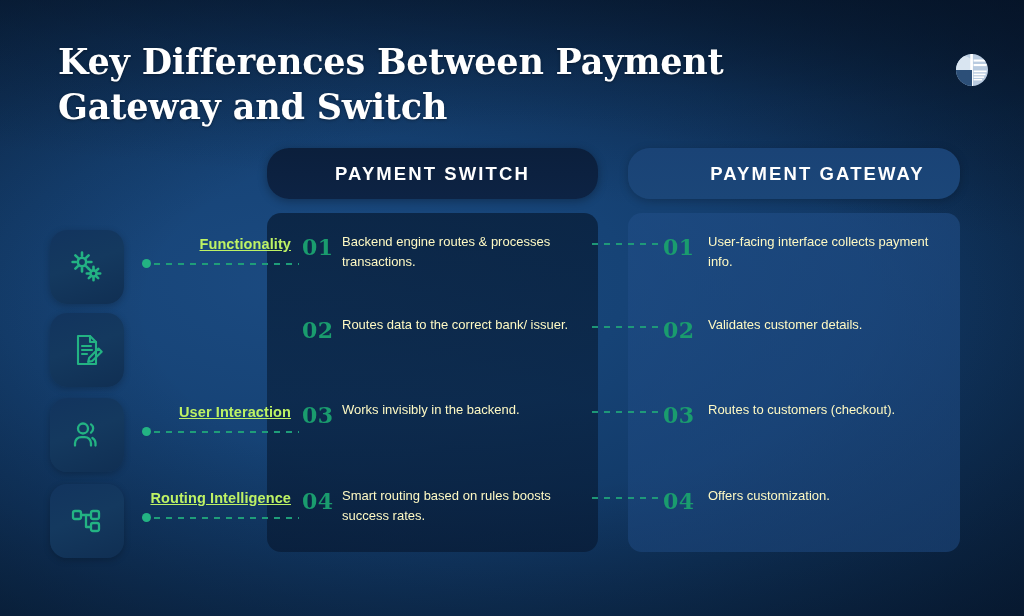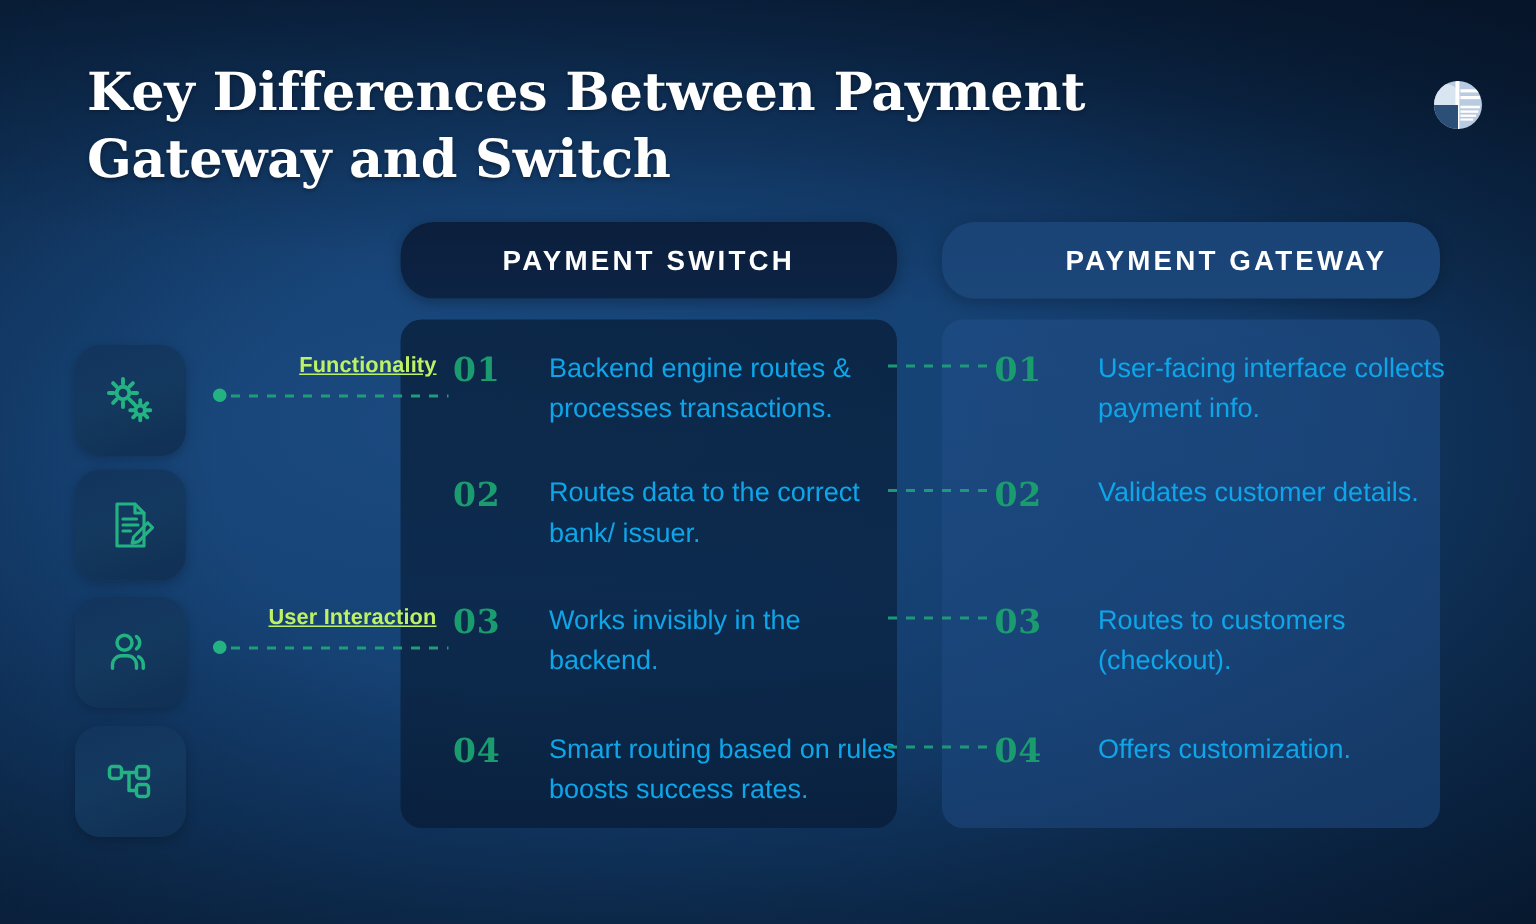--- a/index.html
+++ b/index.html
@@ -143,24 +143,23 @@
     font-weight:700;
     font-size:22px;
     color:#1a9c6e;
     letter-spacing:.5px;
   }
   .num-left{ left:302px; top:6px; }
   .num-right{ left:663px; top:6px; }
 
   .desc{
     position:absolute;
-    font-size:18px;
+    font-size:13px;
     line-height:1.52;
-    color:#0ea5e9;
-    margin-left:24px;
+    color:#fef9c3;
   }
   .desc-left{ left:342px; width:238px; top:4px; }
   .desc-right{ left:708px; width:240px; top:4px; }
 
   
   .connector{
     position:absolute;
     left:592px; width:68px; top:15px;
     height:2px;
     background-image:linear-gradient(90deg,#1f9d79 0 6px, transparent 6px 12px);
@@ -285,20 +284,27 @@
       <span>
         <svg width="38" height="38" viewBox="0 0 38 38" fill="none" stroke="#23b383" stroke-width="2.3" stroke-linejoin="round">
           <rect x="5" y="9" width="8" height="8" rx="2"></rect>
           <rect x="23" y="9" width="8" height="8" rx="2"></rect>
           <rect x="23" y="21" width="8" height="8" rx="2"></rect>
           <path d="M13 13h5M18 13v12h5" stroke-linecap="round"></path>
           <path d="M18 13h5" stroke-linecap="round"></path>
         </svg>
       </span>
     </div>
+    <div class="cat">
+      <div class="cat-label">Routing Intelligence</div>
+      <div class="cat-rule">
+        <span class="cat-dot"></span>
+        <span class="cat-dash"></span>
+      </div>
+    </div>
     <div class="num num-left">04</div>
     <div class="desc desc-left">Smart routing based on rules boosts success rates.</div>
     <div class="connector"></div>
     <div class="num num-right">04</div>
     <div class="desc desc-right">Offers customization.</div>
   </div>
 
 </div>
 
 </body></html>

